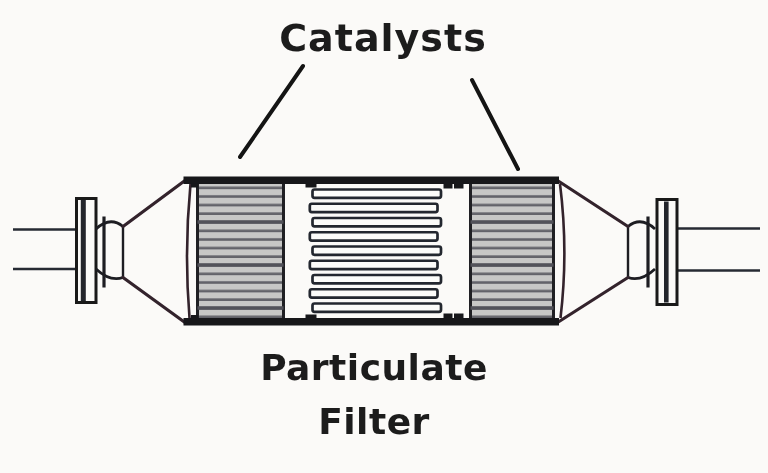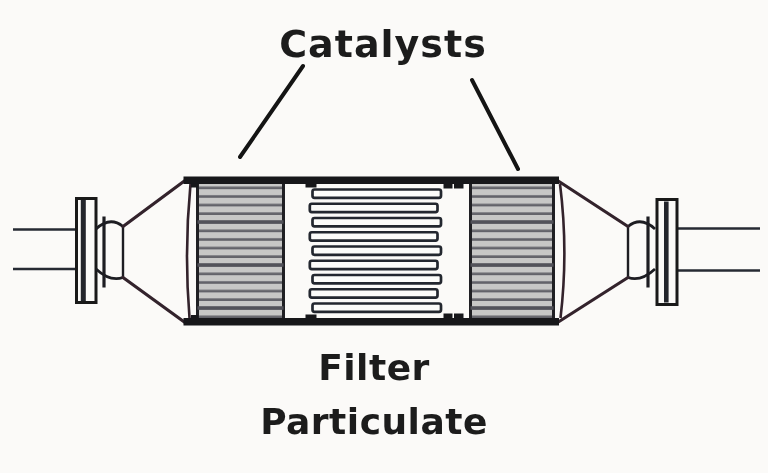--- a/index.html
+++ b/index.html
@@ -14,21 +14,21 @@
   .lbl{
     position:absolute;
     color:#1c1c1c;
     font-weight:bold;
     white-space:nowrap;
     transform:translateX(-50%);
     user-select:none;
   }
   .lbl-top{
     left:383px;top:16px;
-    font-size:38px;letter-spacing:1px;margin-top:6px;
+    font-size:38px;letter-spacing:1px;
   }
   .lbl-bottom{
     left:374px;top:341px;
     font-size:36px;letter-spacing:0.5px;
     text-align:center;line-height:54px;
   }
 </style>
 </head>
 <body>
 
@@ -135,17 +135,17 @@
       <rect x="191" y="315" width="7" height="4"></rect>
       <rect x="305.5" y="314.5" width="11" height="4.5"></rect>
       <rect x="443.5" y="313.5" width="9" height="6.5"></rect>
       <rect x="454" y="313.5" width="9.5" height="6.5"></rect>
     </g>
   </svg>
 
   <div class="lbl lbl-top">Catalysts</div>
 
   <div class="lbl lbl-bottom">
+    <div>Particulate</div>
     <div>Filter</div>
-    <div>Particulate</div>
   </div>
 
 </div>
 
 </body></html>

